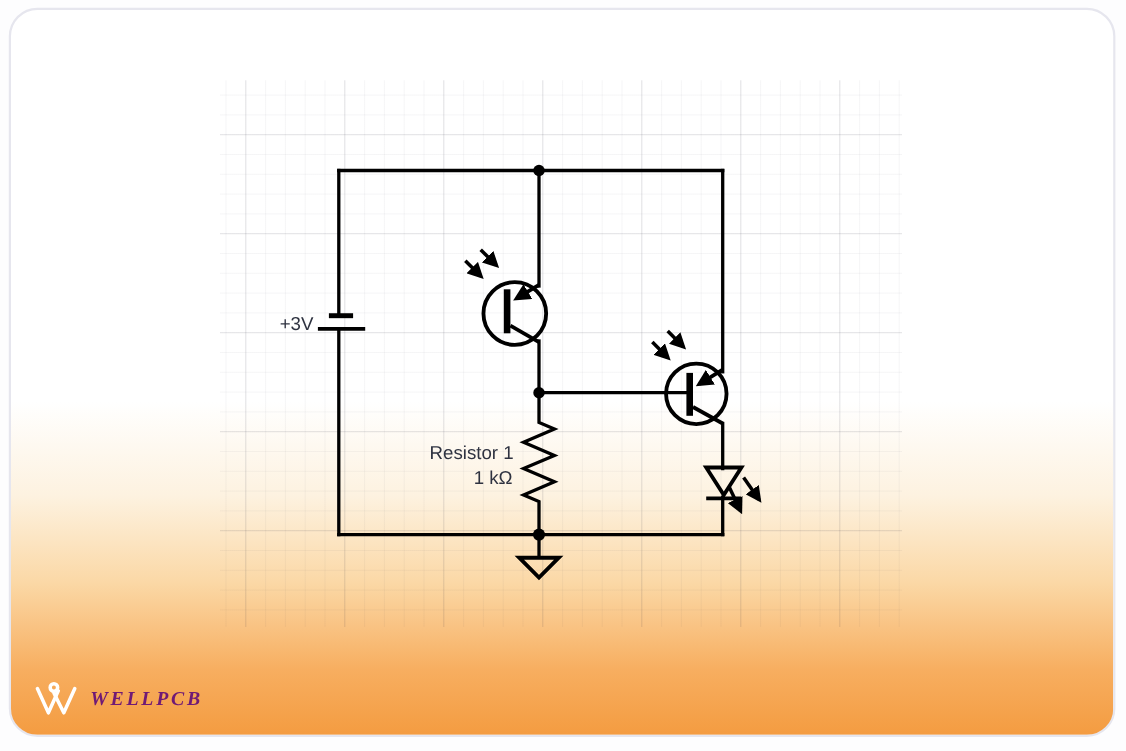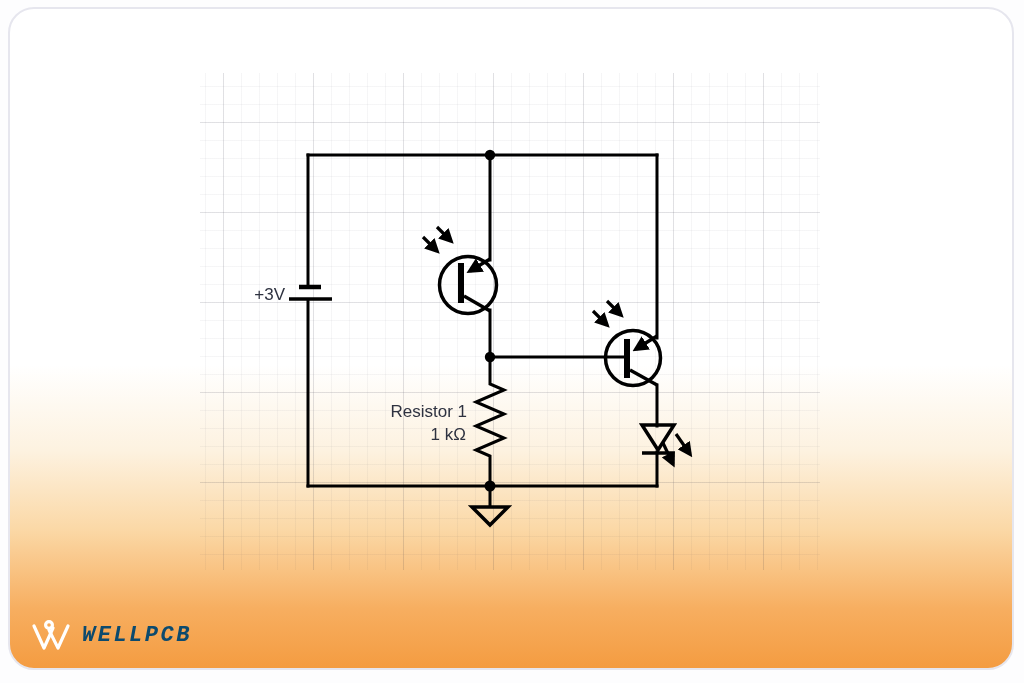--- a/index.html
+++ b/index.html
@@ -33,23 +33,23 @@
   .wire{stroke:#000;stroke-width:3;fill:none;}
   .sym{stroke:#000;stroke-width:3.5;fill:none;}
   .bar{stroke:#000;stroke-width:6;fill:none;}
   .dot{fill:#000;stroke:none;}
   .lbl{fill:#2e3240;font-family:"Liberation Sans",sans-serif;font-size:17px;}
   .logo{
     position:absolute;left:30px;top:615px;height:40px;
     display:flex;align-items:center;gap:8px;color:#fff;
   }
   .logo-text{
-    font-family:Liberation Mono, monospace;
+    font-family:Liberation Serif, serif;
     font-weight:bold;font-style:italic;
-    font-size:22px;letter-spacing:2.5px;color:#0c4a6e;
+    font-size:18px;letter-spacing:2.5px;color:#701a75;
   }
 </style>
 </head>
 <body>
 
 <div class="stage">
   <div class="card"></div>
   <div class="grid"></div>
 
   <svg class="schematic" width="1024" height="683" viewBox="0 0 1024 683">

